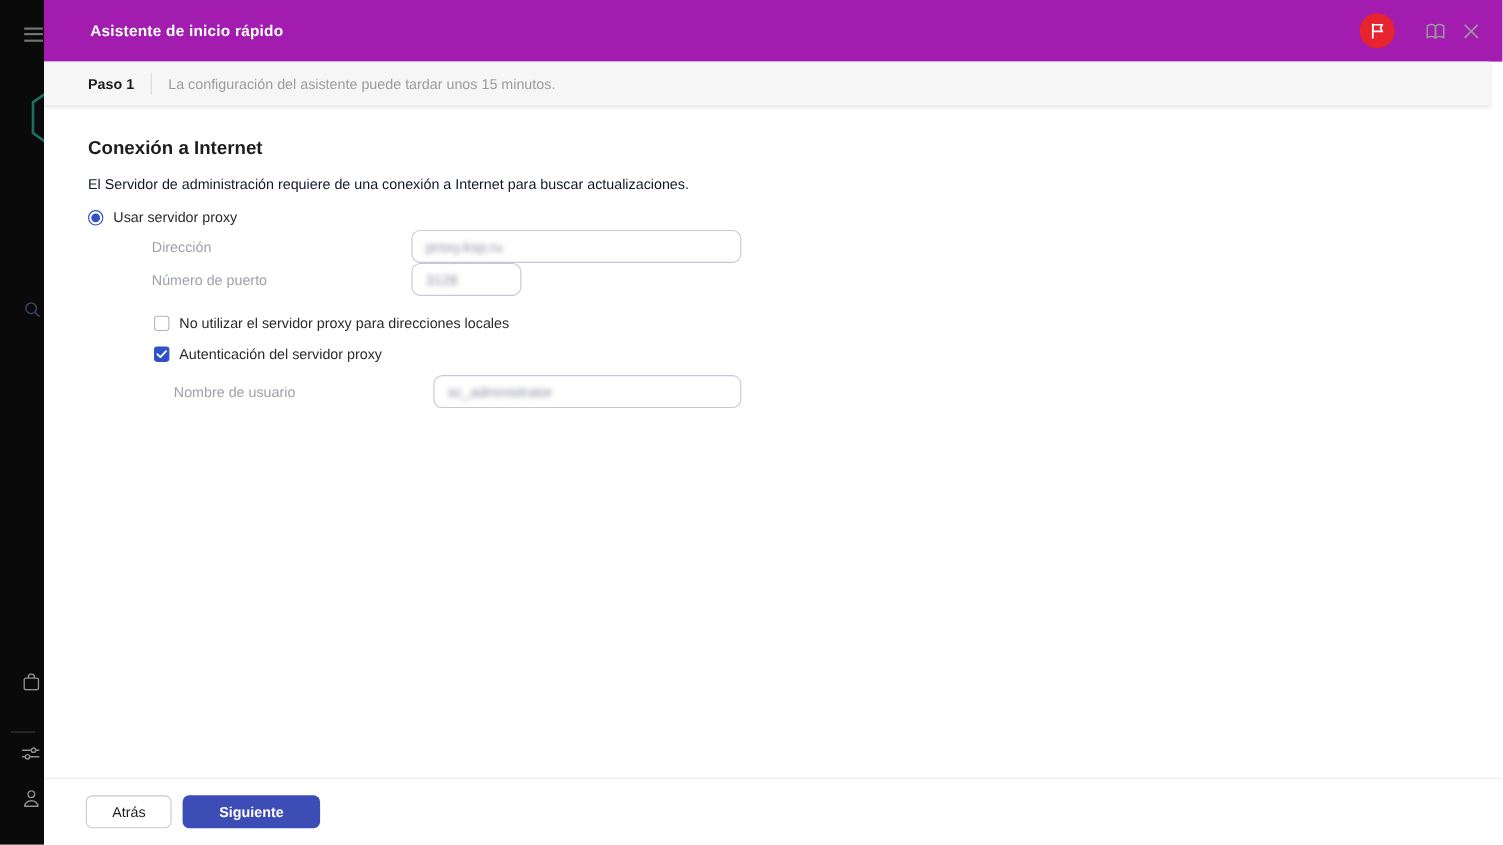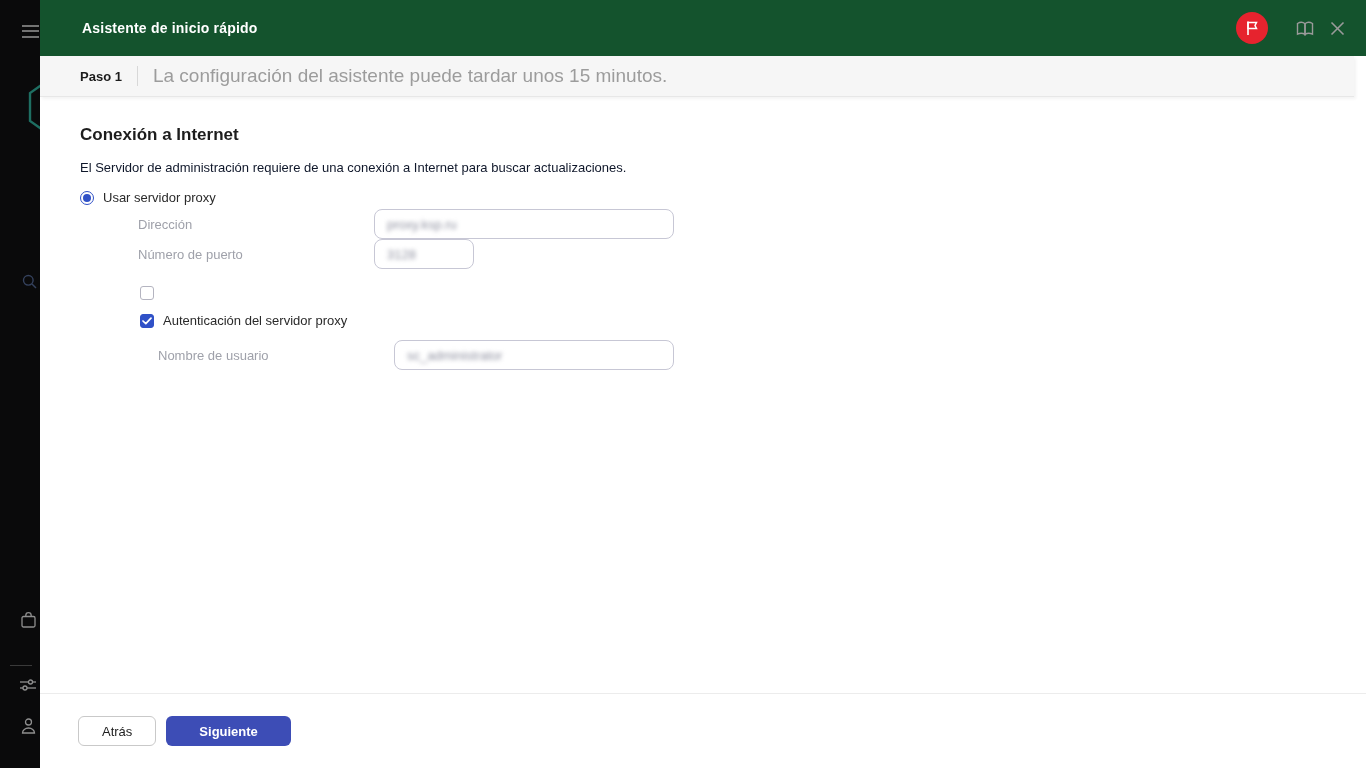--- a/index.html
+++ b/index.html
@@ -14,30 +14,30 @@
   .rail-logo { position:absolute; left:28px; top:84px; }
   .rail-search { left:22px; top:274px; }
   .rail-bag { left:21px; top:612px; }
   .rail-divider { position:absolute; left:10px; top:665px; width:22px; height:1px; background:#3a3a3a; }
   .rail-sliders { left:20px; top:678px; }
   .rail-person { left:21px; top:718px; }
 
   
   .modal { position:absolute; left:40px; top:0; right:0; height:768px; background:#fff; display:flex; flex-direction:column; }
 
-  .modal-header { height:56px; background:#14532d; display:flex; align-items:center; flex:none;gap:41px; }
+  .modal-header { height:56px; background:#a21caf; display:flex; align-items:center; flex:none;gap:41px; }
   .modal-title { color:#fff; font-size:14px; font-weight:700; margin-left:42px; letter-spacing:.2px; }
   .header-actions { margin-left:auto; display:flex; align-items:center; margin-right:17px; }
   .flag-badge { width:32px; height:32px; border-radius:50%; background:var(--brand-red,#e6232e); display:flex; align-items:center; justify-content:center; border:none; cursor:pointer; margin-right:17px; }
   .icon-btn { background:none; border:none; cursor:pointer; display:flex; align-items:center; justify-content:center; width:24px; height:24px; margin-left:8px; }
 
   .step-bar { height:41px; background:#f6f6f6; margin-right:12px; display:flex; align-items:center; border-bottom:1px solid #e7e7e7; box-shadow:2px 2px 3px rgba(0,0,0,.05); flex:none; }
   .step-label { font-size:13px; font-weight:700; color:#1c1c1c; margin-left:40px; }
   .step-sep { width:1px; height:20px; background:#d8d8d8; margin:0 15px; }
-  .step-msg { font-size:19px; color:#9c9c9c; }
+  .step-msg { font-size:13px; color:#9c9c9c; }
 
   .content { flex:1; padding-left:40px; overflow:hidden; }
   .page-title { font-size:17px; font-weight:700; color:#1d1d1d; margin-top:28px; }
   .page-desc { font-size:13px; color:#0f172a; margin-top:15px; }
 
   .radio-row { display:flex; align-items:center; margin-top:15px; cursor:pointer; }
   .radio-row.first { margin-top:22px; }
   .radio { width:14px; height:14px; border-radius:50%; border:1px solid #b4b4c0; background:#fff; flex:none; position:relative; }
   .radio.checked { border-color:var(--accent-blue,#3051c7); }
   .radio.checked::after { content:""; position:absolute; left:2px; top:2px; width:8px; height:8px; border-radius:50%; background:var(--accent-blue,#3051c7); }
@@ -55,21 +55,21 @@
   .eye-btn { position:absolute; right:9px; top:8px; background:none; border:none; cursor:pointer; padding:0; line-height:0; }
 
   .check-row { display:flex; align-items:center; margin-left:60px; cursor:pointer; }
   .check-row.first { margin-top:17px; }
   .check-row + .check-row { margin-top:13px; }
   .checkbox { width:14px; height:14px; border-radius:3px; border:1px solid #b4b4c0; background:#fff; flex:none; display:flex; align-items:center; justify-content:center; }
   .checkbox.checked { background:var(--accent-blue,#2e49b8); border-color:var(--accent-blue,#2e49b8); }
   .check-label { font-size:13px; color:#2a2a2a; margin-left:9px; }
   .auth-block { margin-top:12px; }
 
-  .footer { flex:none; height:75px; border-top:1px solid #ececec; display:flex; align-items:center; padding-left:38px;margin-top:36px; }
+  .footer { flex:none; height:61px; border-top:1px solid #ececec; display:flex; align-items:center; padding-left:38px;margin-top:36px; }
   .btn { height:30px; border-radius:6px; font-size:13px; font-family:inherit; cursor:pointer; }
   .btn-back { background:#fff; border:1px solid #c9c9c9; color:#1d1d1d; padding:0 23px; margin-right:10px; }
   .btn-next { background:var(--button-blue,#3d4db6); border:none; color:#fff; padding:0 33px; font-weight:700; }
 </style>
 </head>
 <body>
 
 <div class="sidebar">
   <button class="rail-btn hamburger">
     <span></span>
@@ -159,20 +159,21 @@
     </div>
     <div class="field-row">
       <span class="field-label">Número de puerto</span>
       <div class="text-input w100">
         <span class="blurred">3128</span>
       </div>
     </div>
 
     <div class="check-row first">
       <span class="checkbox"></span>
+      <span class="check-label">No utilizar el servidor proxy para direcciones locales</span>
     </div>
     <div class="check-row">
       <span class="checkbox checked">
         <svg width="10" height="8" viewBox="0 0 10 8" fill="none">
           <path d="M1 4 L3.8 6.7 L9 1.2" stroke="#fff" stroke-width="1.7" stroke-linecap="round" stroke-linejoin="round"></path>
         </svg>
       </span>
       <span class="check-label">Autenticación del servidor proxy</span>
     </div>
 

